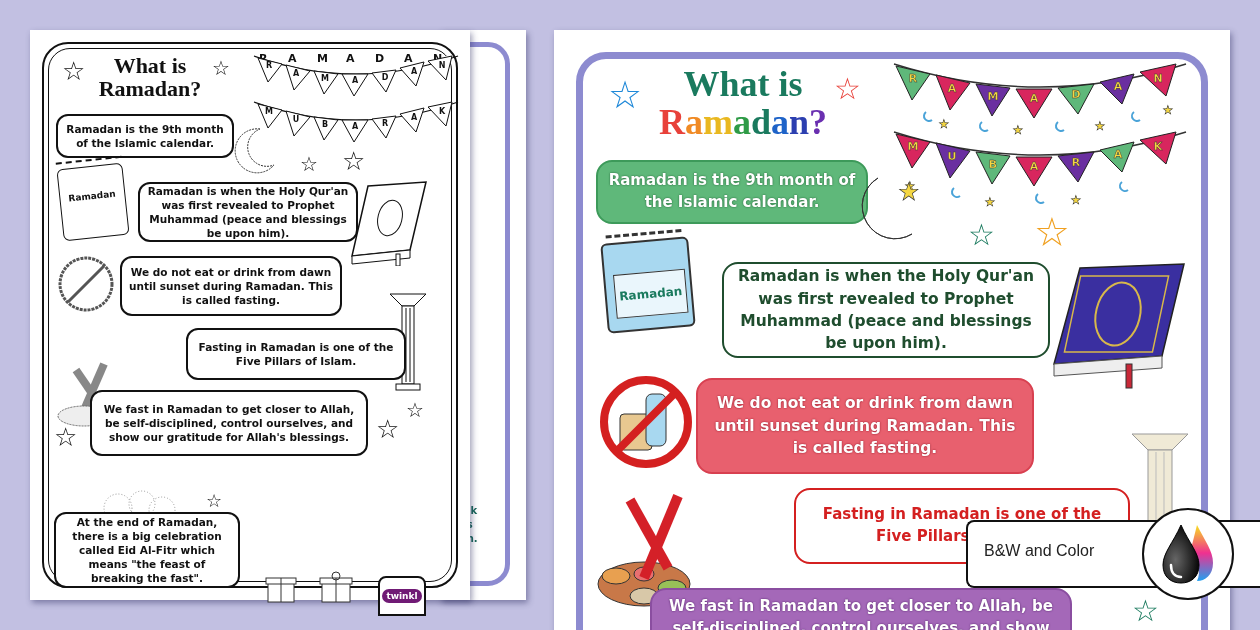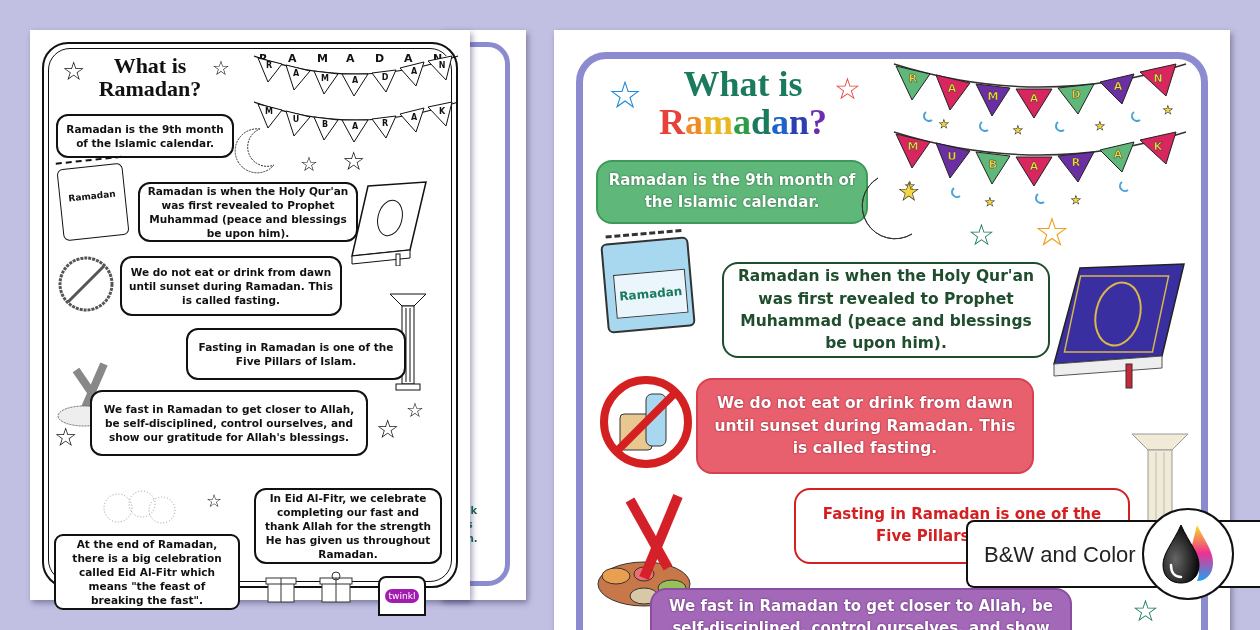--- a/index.html
+++ b/index.html
@@ -15,21 +15,21 @@
   .title { position:absolute; font-family:Liberation Serif, serif; font-weight:bold; text-align:center; line-height:1.05; }
   .bubble { position:absolute; display:flex; align-items:center; justify-content:center; text-align:center; font-family:"DejaVu Sans", sans-serif; font-weight:bold; }
   .bw .bubble { border:2px solid #111; border-radius: 12px; background:#fff; color:#111; font-size:10.5px; line-height:1.35; padding:2px 6px; }
   .c .bubble { border-radius: 16px; font-size:15px; line-height:1.45; padding:4px 10px; }
   .star { position:absolute; font-size:26px; line-height:1; }
   .icon-box { position:absolute; }
   .pennant-row { position:absolute; display:flex; gap:3px; }
   .pennant { width:0; height:0; border-left:13px solid transparent; border-right:13px solid transparent; position:relative; }
   .pennant span { position:absolute; top:-28px; left:-6px; font-size:11px; font-weight:bold; }
   .badge { position:absolute; left:966px; top:520px; width:294px; height:68px; background:#fff; border:2px solid #111; border-right:none; border-radius: 8px 0 0 8px; }
-  .badge-text { position:absolute; left:16px; top:20px; font-family:"Liberation Sans", sans-serif; font-size:22px; color:#222; }
+  .badge-text { position:absolute; left:16px; top:20px; font-family:"Liberation Sans", sans-serif; font-size:16px; color:#222; }
   .badge-circle { position:absolute; left:174px; top:-14px; width:92px; height:92px; border-radius:50%; border:2px solid #111; background:#fff; display:flex; align-items:center; justify-content:center; }
 </style>
 </head>
 <body>
 
 <div class="sheet bw-back">
   <div class="frame"></div>
   <div style="position:absolute;left:20px;top:460px;font-size:10px;font-weight:bold;color:#1a6a5a;line-height:1.4;">
     <div>e</div>
     <div>ink</div>
@@ -154,36 +154,35 @@
   <div class="star" style="left:376px;top:370px;font-size:20px;color:#111;">☆</div>
 
   <svg style="position:absolute;left:70px;top:460px;" width="80" height="36">
     <g stroke="#999" stroke-width="1">
         <circle cx="18" cy="18" r="14" fill="none" stroke-dasharray="1 2"></circle>
         <circle cx="42" cy="14" r="13" fill="none" stroke-dasharray="1 2"></circle>
         <circle cx="62" cy="20" r="13" fill="none" stroke-dasharray="1 2"></circle>
       </g>
   </svg>
   <div class="star" style="left:176px;top:462px;font-size:18px;color:#111;">☆</div>
-  <div class="bubble" style="left:224px;top:458px;width:188px;height:76px;">In Eid Al-Fitr, we celebrate completing our fast and thank Allah for the strength He has given us throughout Ramadan.</div>
-  <div class="bubble" style="left:24px;top:504px;width:186px;height:76px;border-radius:9px;">At the end of Ramadan, there is a big celebration called Eid Al-Fitr which means "the feast of breaking the fast".</div>
+  <div class="bubble" style="left:24px;top:482px;width:186px;height:76px;">At the end of Ramadan, there is a big celebration called Eid Al-Fitr which means "the feast of breaking the fast".</div>
 
   <svg style="position:absolute;left:234px;top:542px;" width="34" height="32">
     <rect x="4" y="10" width="26" height="20" fill="#fff" stroke="#333"></rect>
       <rect x="2" y="6" width="30" height="6" fill="#fff" stroke="#333"></rect>
       <line x1="17" y1="6" x2="17" y2="30" stroke="#333"></line>
   </svg>
   <svg style="position:absolute;left:288px;top:540px;" width="36" height="34">
     <rect x="4" y="12" width="28" height="20" fill="#fff" stroke="#333"></rect>
       <rect x="2" y="8" width="32" height="6" fill="#fff" stroke="#333"></rect>
       <line x1="18" y1="8" x2="18" y2="32" stroke="#333"></line>
       <circle cx="18" cy="6" r="4" fill="none" stroke="#333"></circle>
   </svg>
   <div style="position:absolute;left:348px;top:546px;width:48px;height:40px;border:2px solid #111;border-radius:8px 8px 0 0;background:#fff;display:flex;align-items:center;justify-content:center;">
-    <span style="background:#a21caf;color:#fff;font-size:9px;font-weight:normal;border-radius:8px;padding:2px 4px;">twinkl</span>
+    <span style="background:#701a75;color:#fff;font-size:9px;font-weight:bold;border-radius:8px;padding:2px 4px;">twinkl</span>
   </div>
 </div>
 
 <div class="sheet col c">
   <div class="col-frame"></div>
 
   <div class="star" style="left:54px;top:46px;font-size:38px;color:#1e88d8;">☆</div>
   <div class="star" style="left:280px;top:44px;font-size:30px;color:#e8413a;">☆</div>
   <div class="title" style="left:94px;top:36px;width:190px;font-size:36px;">
     <div style="color:#1a7a5e;">What is</div>

